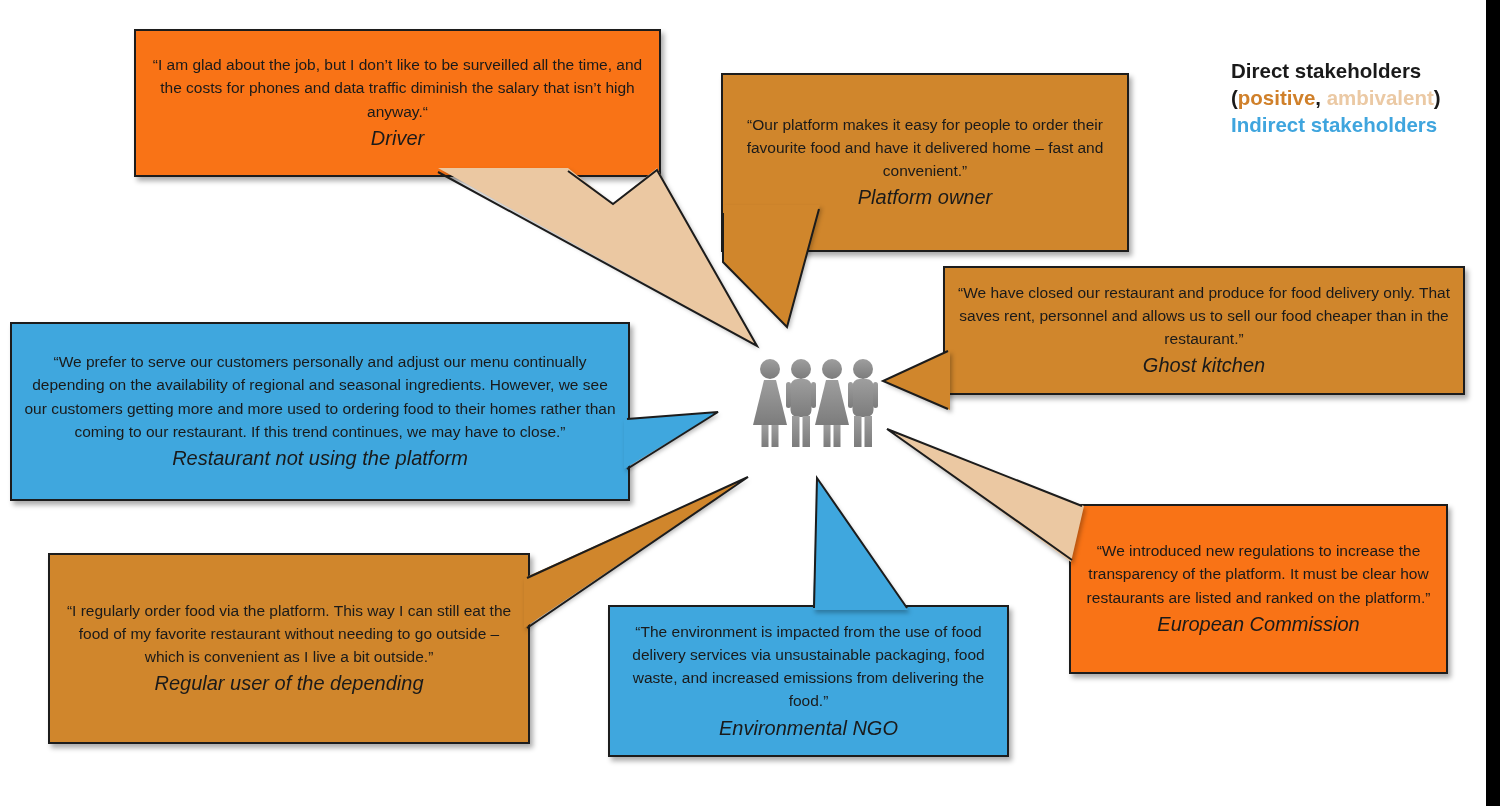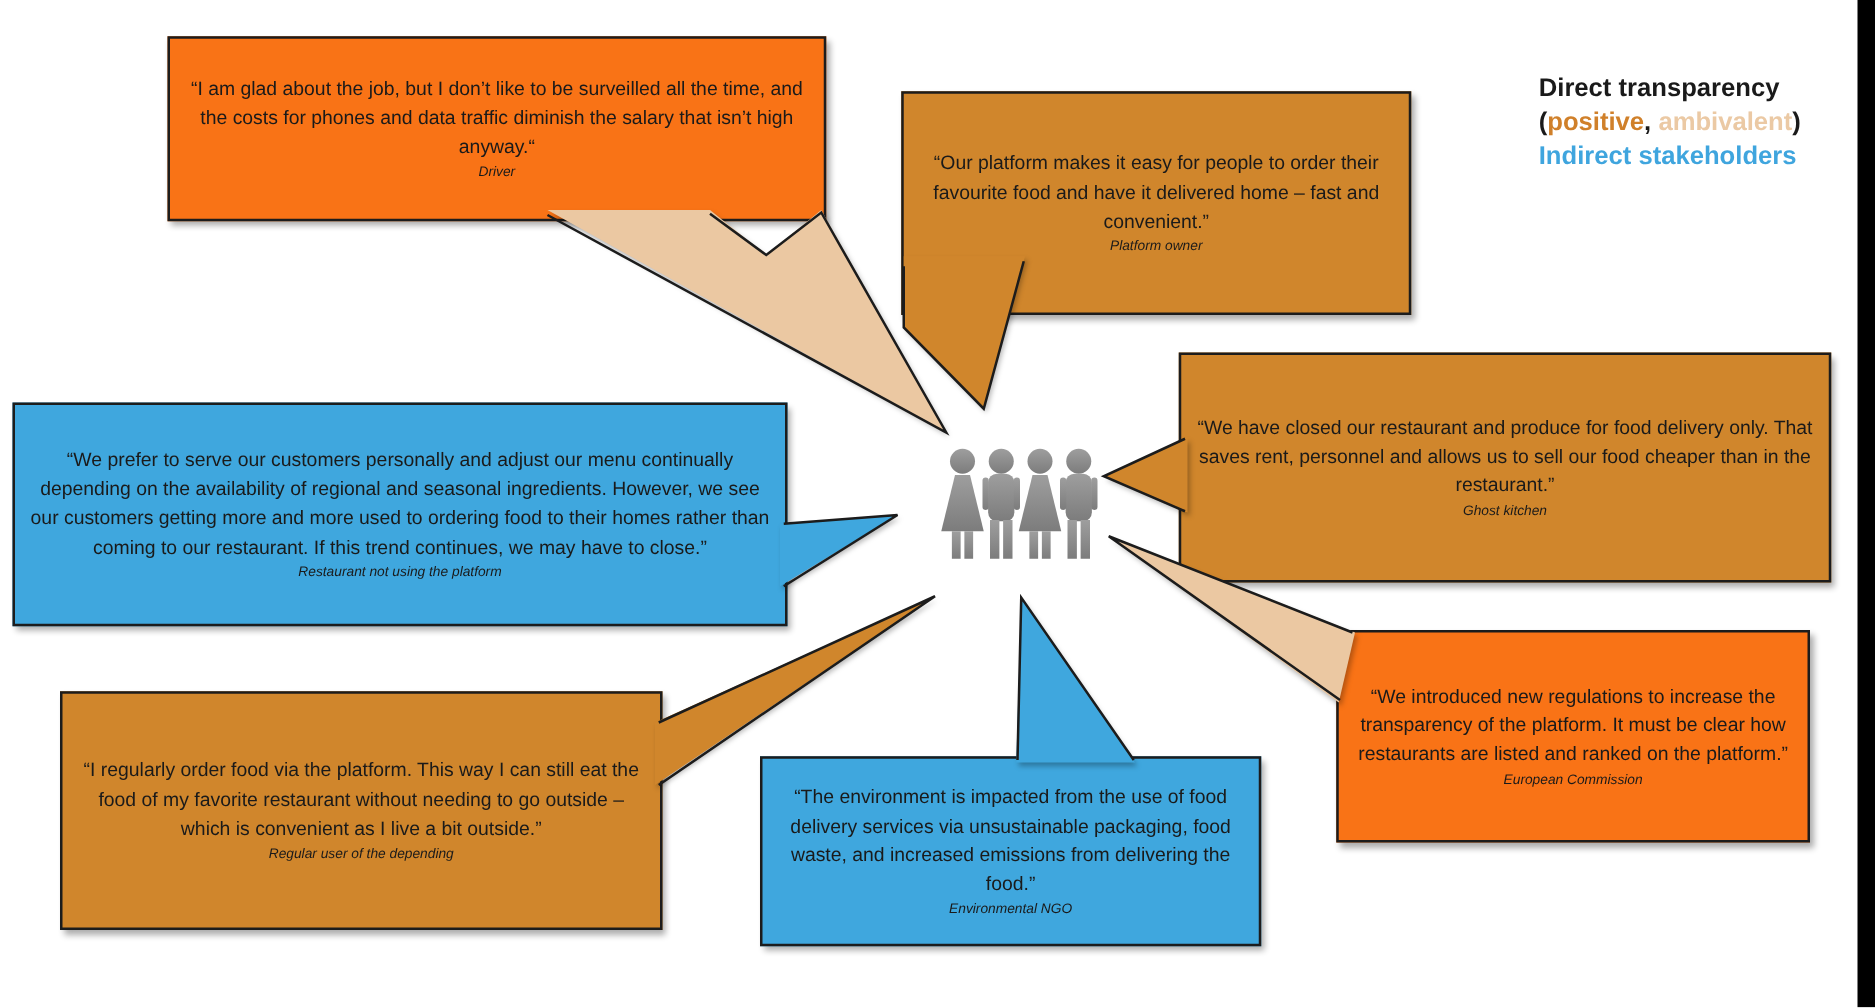--- a/index.html
+++ b/index.html
@@ -7,21 +7,21 @@
     position:relative;width:1500px;height:806px;background:#ffffff;overflow:hidden;
     font-family:"Liberation Sans","DejaVu Sans",sans-serif;color:#1a1a1a;
   }
   .bubble{
     position:absolute;box-sizing:border-box;border:2px solid #1c1c1c;
     box-shadow:3px 4px 5px rgba(0,0,0,0.33);
     display:flex;flex-direction:column;justify-content:center;
     text-align:center;padding:4px 12px;z-index:2;
   }
   .bubble .quote{margin:0;font-size:15.5px;line-height:1.5;}
-  .bubble .speaker{margin:0;font-size:11px;line-height:1.5;font-style:italic;}
+  .bubble .speaker{margin:0;font-size:20px;line-height:1.5;font-style:italic;}
   .fill-tan{background:#f97316;}
   .fill-orange{background:#D0862C;}
   .fill-blue{background:#3FA7DE;}
   .tails{position:absolute;left:0;top:0;width:1500px;height:806px;z-index:4;pointer-events:none;}
   .tail-fill{stroke:none;}
   .tail-fill.t-tan{fill:#EBC8A2;}
   .tail-fill.t-orange{fill:#D0862C;}
   .tail-fill.t-blue{fill:#3FA7DE;}
   .tail-shadow{filter:drop-shadow(2px 3px 2px rgba(0,0,0,0.28));}
   .tail-stroke{fill:none;stroke:#1c1c1c;stroke-width:2;stroke-linejoin:miter;}
@@ -31,21 +31,21 @@
     font-weight:bold;font-size:20.5px;line-height:27px;white-space:nowrap;
   }
   .legend .lg-black{color:#1a1a1a;}
   .legend .lg-orange{color:#D0802A;}
   .legend .lg-tan{color:#EBC9A4;}
   .legend .lg-blue{color:#3FA5DE;}
   .right-bar{position:absolute;top:0;left:1486px;width:14px;height:806px;background:#000;z-index:6;}
   
   .b-driver{left:134px;top:29px;width:527px;height:148px;}
   .b-platform{left:721px;top:73px;width:408px;height:179px;}
-  .b-ghost{left:943px;top:282px;width:522px;height:184px;}
+  .b-ghost{left:943px;top:266px;width:522px;height:129px;}
   .b-restaurant{left:10px;top:322px;width:620px;height:179px;}
   .b-user{left:48px;top:553px;width:482px;height:191px;}
   .b-ngo{left:608px;top:605px;width:401px;height:152px;}
   .b-ec{left:1069px;top:504px;width:379px;height:170px;}
 </style>
 </head>
 <body>
 
 <div class="stage">
 
@@ -160,21 +160,21 @@
     </g>
 
     <g>
       <polygon class="tail-fill t-tan tail-shadow" points="1084,506 887,429 1071,562"></polygon>
       <polyline class="tail-stroke" points="1082,506 887,429 1072,560"></polyline>
     </g>
   </svg>
 
   <div class="legend">
     <div>
-      <span class="lg-black">Direct transparency</span>
+      <span class="lg-black">Direct stakeholders</span>
     </div>
     <div>
       <span class="lg-black">(</span><span class="lg-orange">positive</span><span class="lg-black">, </span><span class="lg-tan">ambivalent</span><span class="lg-black">)</span>
     </div>
     <div>
       <span class="lg-blue">Indirect stakeholders</span>
     </div>
   </div>
 
   <div class="right-bar"></div>

